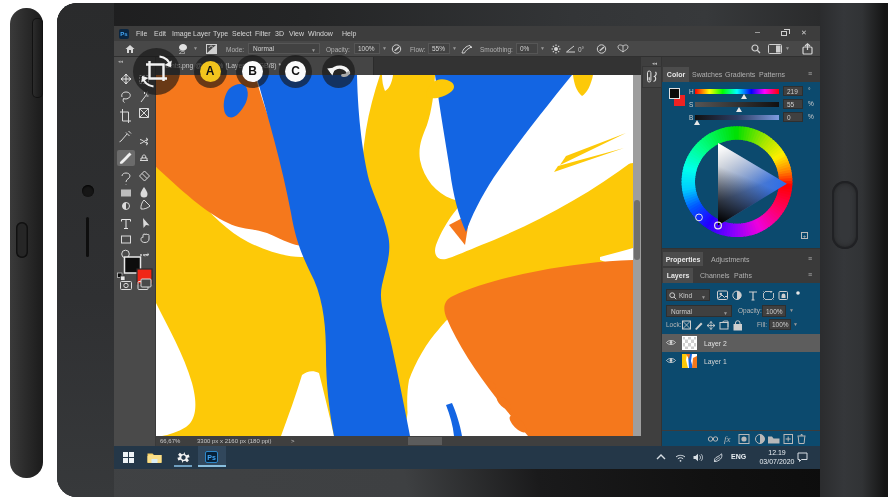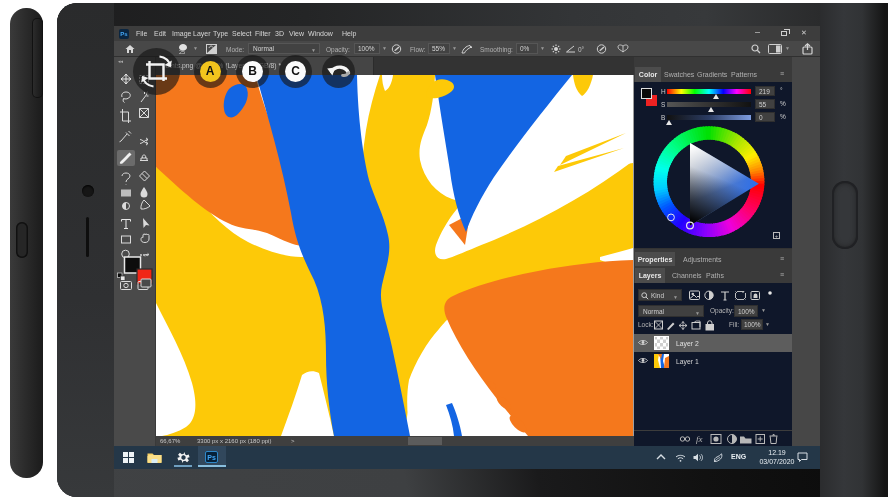--- a/index.html
+++ b/index.html
@@ -229,21 +229,21 @@
   <div class="abs" style="left:527px;top:31px;width:21px;height:389px;background:#3f3f3f;border-right:1px solid #333">
     <div class="abs" style="left:11px;top:3px;color:#b5b5b5;font-size:5px;letter-spacing:0">◂◂</div>
     <div class="abs" style="left:1px;top:9px;width:20px;height:22px;background:#454545;border:1px solid #363636"></div>
     <svg class="abs" style="left:4px;top:13px" width="14" height="14" viewBox="0 0 14 14">
       <rect x="2.5" y="1" width="3.4" height="11" rx="1.7" fill="none" stroke="#dcdcdc" stroke-width="1"></rect>
       <rect x="3.6" y="7.2" width="1.2" height="3.2" fill="#dcdcdc"></rect>
       <path d="M8.5 11.5 C11.5 11 11 7 9.5 6.5 C11 5.5 12 3.5 10.5 1.8" fill="none" stroke="#dcdcdc" stroke-width="1.2"></path>
     </svg>
   </div>
 
-  <div class="abs" id="rightpanel" style="left:520px;top:31px;width:158px;height:389px;background:#0f172a;color:#cfcfcf">
+  <div class="abs" id="rightpanel" style="left:548px;top:31px;width:158px;height:389px;background:#0c4a6e;color:#cfcfcf">
 
     <div class="abs" style="left:0;top:0;width:158px;height:25px;background:#3a3a3a">
       <div class="abs" style="left:1px;top:10px;width:26px;height:15px;background:#4c4c4c;color:#e8e8e8;font-size:7px;font-weight:bold;text-align:center;line-height:15px">Color</div>
       <span class="abs" style="left:30px;top:14px;font-size:7px;color:#b0b0b0">Swatches</span>
       <span class="abs" style="left:63px;top:14px;font-size:7px;color:#b0b0b0">Gradients</span>
       <span class="abs" style="left:97px;top:14px;font-size:7px;color:#b0b0b0">Patterns</span>
       <span class="abs" style="left:146px;top:13px;font-size:7px;color:#b0b0b0">≡</span>
     </div>
 
     <div class="abs" style="left:12px;top:38px;width:11px;height:11px;background:#e22;"></div>

